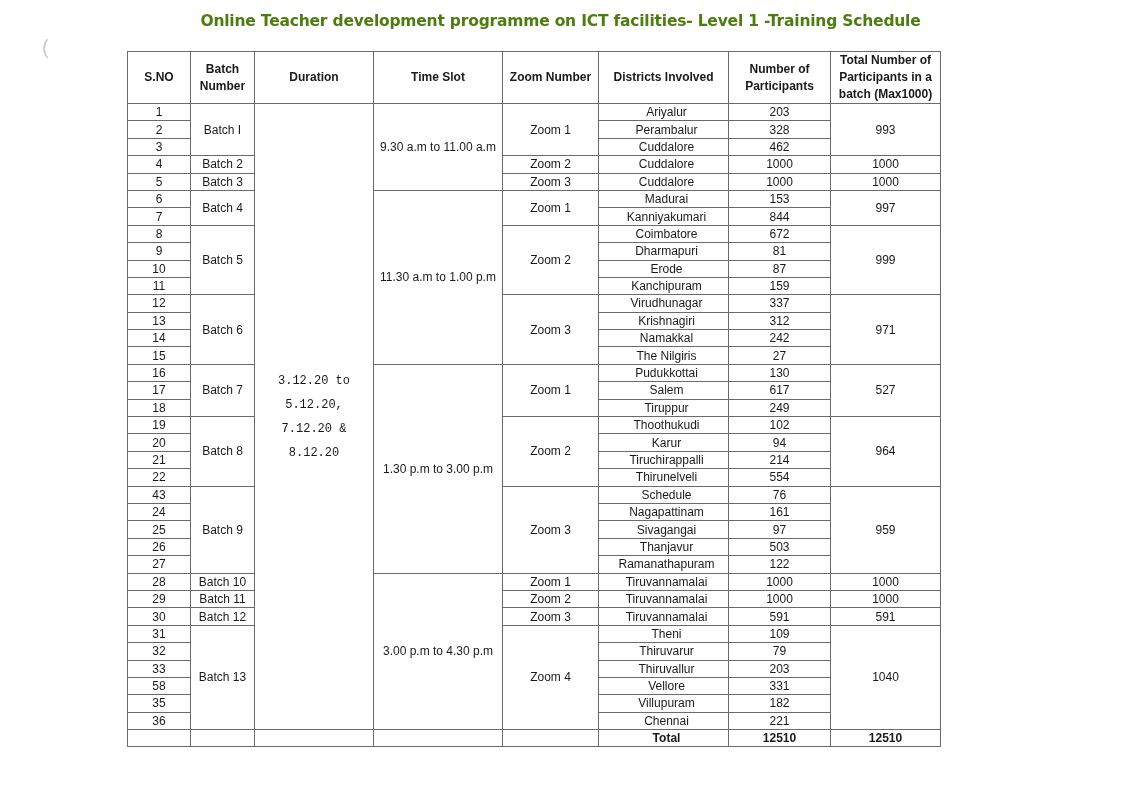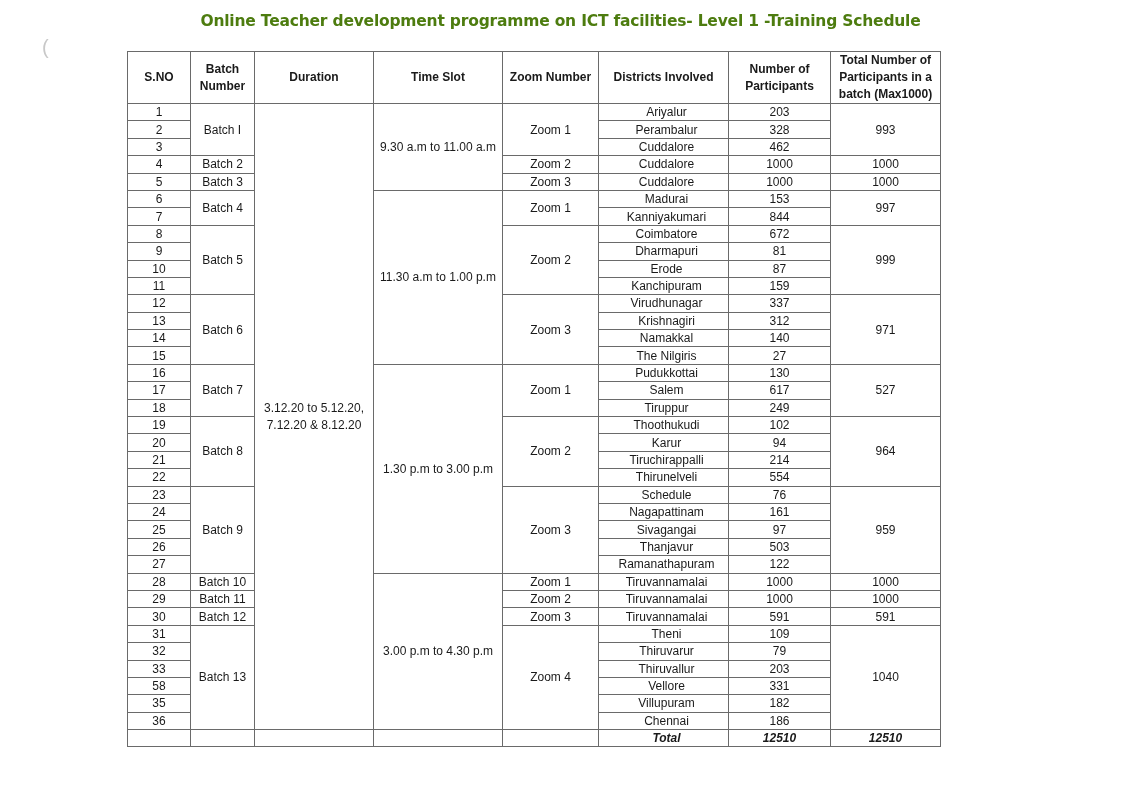--- a/index.html
+++ b/index.html
@@ -8,21 +8,21 @@
   .mark { position: absolute; left: 42px; top: 36px; color: #c8c8c8; font-size: 20px; }
   .title { position: absolute; left: 0; width: 1121px; top: 12px; text-align: center;
            font-family: "DejaVu Sans", sans-serif; font-weight: bold; font-size: 15.5px;
            letter-spacing: -0.2px; color: #4d7c0f; }
   table.sched { position: absolute; left: 127px; top: 51px; border-collapse: collapse;
                 table-layout: fixed; width: 813px; font-size: 12px; }
   table.sched td, table.sched th { border: 1px solid #6a6a6a; padding: 0; vertical-align: middle;
                 text-align: center; overflow: hidden; white-space: nowrap; line-height: 1; }
   table.sched th { font-weight: bold; font-size: 12px; line-height: 17px; white-space: normal; height: 48px; }
   table.sched td.dist { text-align: center; padding-left: 6px; }
-  table.sched td.tot { font-weight: bold; font-style: italic; }
+  table.sched td.tot { font-weight: bold; }
   table.sched tr.r { height: 17.4px; }
 </style>
 </head>
 <body>
 
 <div class="mark">(</div>
 <div class="title">Online Teacher development programme on ICT facilities- Level 1 -Training Schedule</div>
 
 <table class="sched">
   <colgroup>
@@ -44,21 +44,21 @@
       <th>Zoom Number</th>
       <th>Districts Involved</th>
       <th>Number of Participants</th>
       <th>Total Number of Participants in a batch (Max1000)</th>
     </tr>
   </thead>
   <tbody id="sched-body">
       <tr class="r">
         <td>1</td>
         <td rowspan="3">Batch I</td>
-        <td rowspan="36" style="white-space: normal; line-height: 17px; padding: 0px 6px;">3.12.20 to 5.12.20, 7.12.20  &amp; 8.12.20</td>
+        <td rowspan="36" style="white-space: normal; line-height: 24px; padding: 0px 6px; font-family: Liberation Mono, monospace;">3.12.20 to 5.12.20, 7.12.20  &amp; 8.12.20</td>
         <td rowspan="5">9.30 a.m to 11.00 a.m</td>
         <td rowspan="3">Zoom 1</td>
         <td class="dist">Ariyalur</td>
         <td>203</td>
         <td rowspan="3">993</td>
       </tr>
       <tr class="r">
         <td>2</td>
         <td class="dist">Perambalur</td>
         <td>328</td>
@@ -130,21 +130,21 @@
         <td rowspan="4">971</td>
       </tr>
       <tr class="r">
         <td>13</td>
         <td class="dist"> Krishnagiri</td>
         <td>312</td>
       </tr>
       <tr class="r">
         <td>14</td>
         <td class="dist">Namakkal</td>
-        <td>140</td>
+        <td>242</td>
       </tr>
       <tr class="r">
         <td>15</td>
         <td class="dist">The Nilgiris</td>
         <td>27</td>
       </tr>
       <tr class="r">
         <td>16</td>
         <td rowspan="3">Batch 7</td>
         <td rowspan="12">1.30 p.m to 3.00 p.m</td>
@@ -180,21 +180,21 @@
         <td>21</td>
         <td class="dist">Tiruchirappalli</td>
         <td>214</td>
       </tr>
       <tr class="r">
         <td>22</td>
         <td class="dist">Thirunelveli</td>
         <td>554</td>
       </tr>
       <tr class="r">
-        <td>23</td>
+        <td>43</td>
         <td rowspan="5">Batch 9</td>
         <td rowspan="5">Zoom 3</td>
         <td class="dist">Schedule</td>
         <td>76</td>
         <td rowspan="5">959</td>
       </tr>
       <tr class="r">
         <td>24</td>
         <td class="dist">Nagapattinam</td>
         <td>161</td>
@@ -263,21 +263,21 @@
         <td>331</td>
       </tr>
       <tr class="r">
         <td>35</td>
         <td class="dist">Villupuram</td>
         <td>182</td>
       </tr>
       <tr class="r">
         <td>36</td>
         <td class="dist">Chennai</td>
-        <td>186</td>
+        <td>221</td>
       </tr>
     </tbody>
   <tfoot>
     <tr class="r">
       <td></td>
       <td></td>
       <td></td>
       <td></td>
       <td></td>
       <td class="dist tot">Total</td>

